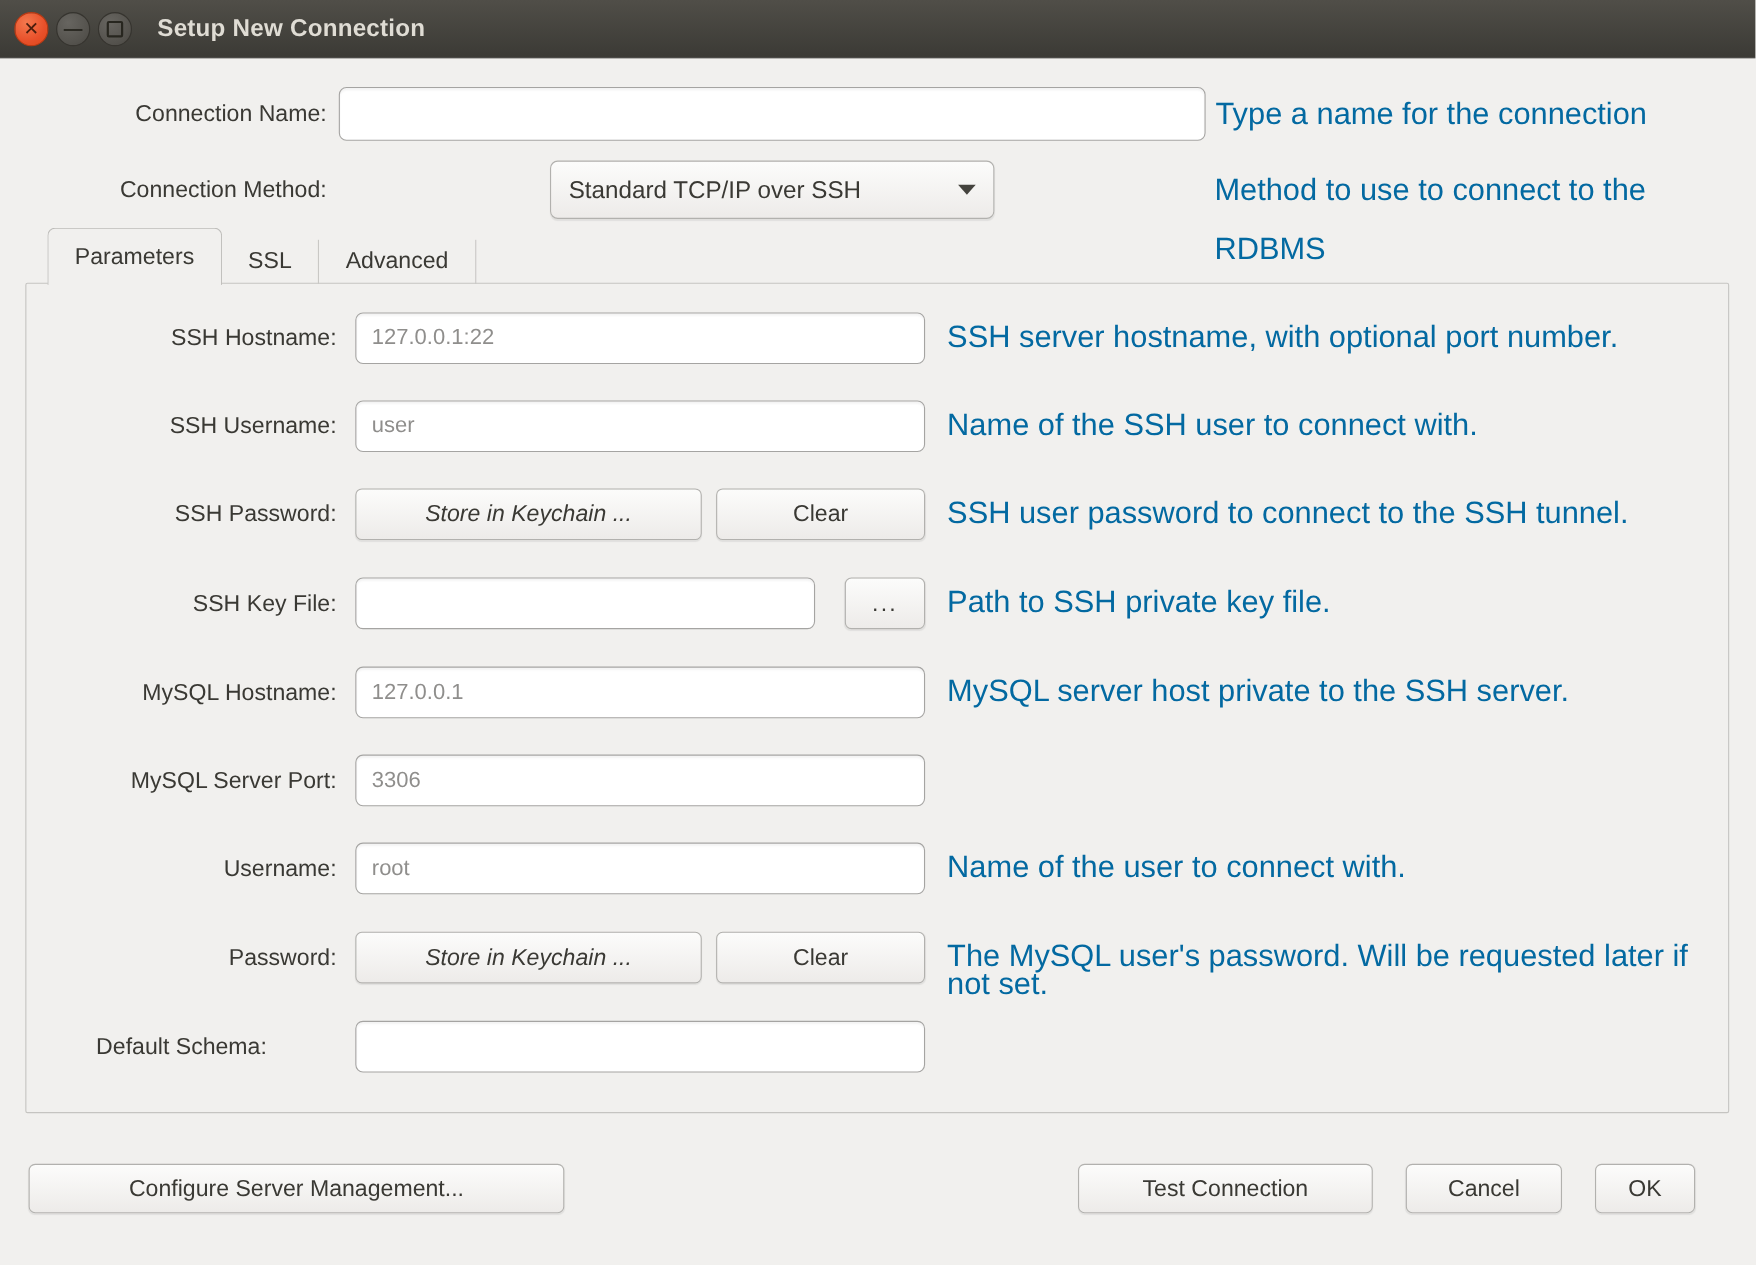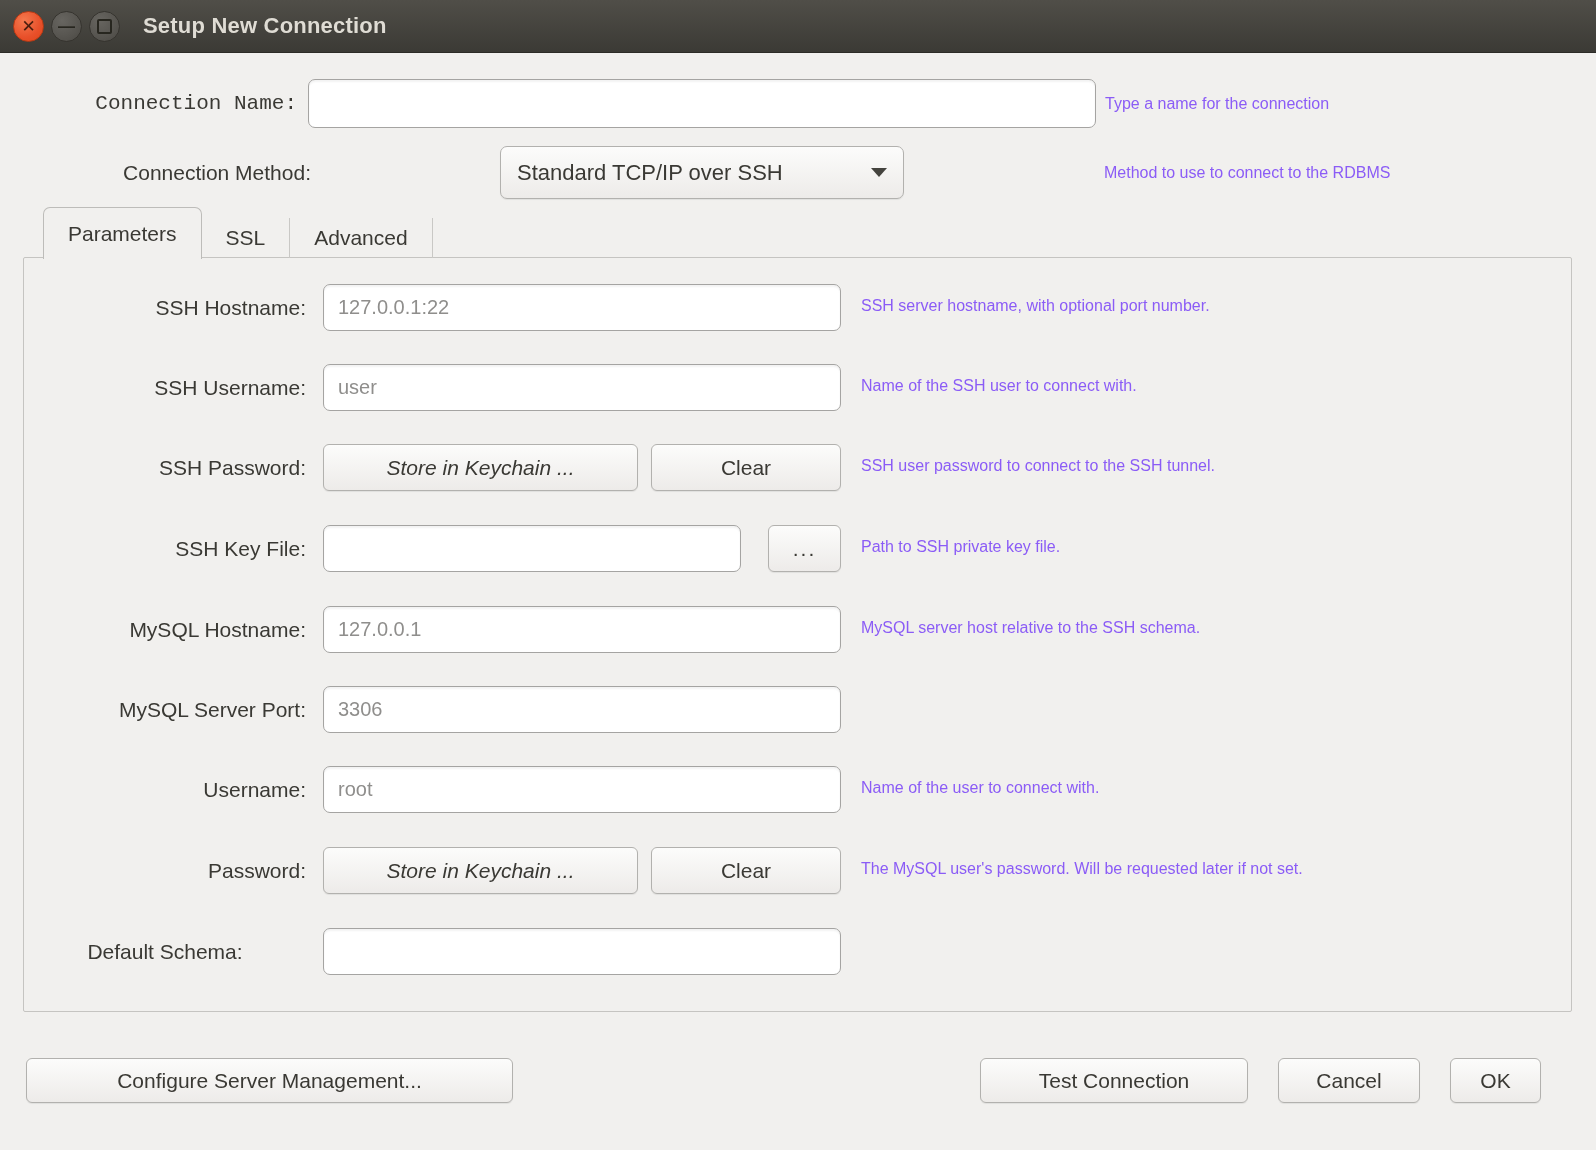--- a/index.html
+++ b/index.html
@@ -33,43 +33,43 @@
     background:radial-gradient(circle at 35% 30%,#676560,#55534e 65%,#494742);
     border:1px solid #36342f;color:#27261f;
   }
   .winbtn .sq{width:11px;height:11px;border:2px solid #27261f;border-radius:2px;}
   .win-title{
     margin-left:23px;font-size:22px;font-weight:bold;color:#dfdcd4;
     letter-spacing:.2px;
   }
   
   .ilabel{position:absolute;text-align:right;font-size:21px;color:#3a3934;}
-  .hint{position:absolute;font-size:16px;color:#8b5cf6;}
+  .hint{position:absolute;font-size:28px;color:#0369a1;}
   .tbox{
     position:absolute;box-sizing:border-box;
     background:#ffffff;border:1px solid #a5a4a2;border-radius:7px;
     box-shadow:inset 0 2px 2px rgba(0,0,0,0.05);
     font-family:"Liberation Sans","DejaVu Sans",sans-serif;
     font-size:20px;color:#3a3934;padding:0 14px;outline:none;
   }
   .tbox::placeholder{color:#8f8e8c;opacity:1;}
   .btn{
     position:absolute;box-sizing:border-box;
     background:linear-gradient(#fcfcfb,#edebe9);
     border:1px solid #b2b1ae;border-radius:6px;
     font-family:"Liberation Sans","DejaVu Sans",sans-serif;
     font-size:21px;color:#3a3934;
     display:flex;align-items:center;justify-content:center;
     box-shadow:0 1px 1px rgba(0,0,0,0.07);cursor:default;
   }
   
-  .lbl-conn-name{left:0;top:79px;width:297px;line-height:49px;font-family:Liberation Mono, monospace;}
+  .lbl-conn-name{left:0;top:79px;width:297px;line-height:49px;}
   .inp-conn-name{left:308px;top:79px;width:788px;height:49px;}
   .hint-conn-name{left:1105px;top:79px;line-height:49px;}
-  .lbl-conn-method{left:18px;top:146px;width:293px;line-height:53px;}
+  .lbl-conn-method{left:4px;top:146px;width:293px;line-height:53px;}
   .dd-conn-method{
     left:500px;top:146px;width:404px;height:53px;
     justify-content:space-between;padding:0 16px 0 16px;border-radius:7px;
   }
   .dd-conn-method .dd-text{font-size:22px;}
   .dd-arrow{
     width:0;height:0;border-left:8px solid transparent;border-right:8px solid transparent;
     border-top:9px solid #44433e;margin-left:12px;
   }
   .hint-conn-method{left:1104px;top:146px;line-height:53px;}
@@ -170,21 +170,21 @@
 
   <div class="ilabel r3">SSH Key File:</div>
   <input class="tbox fld-key r3" type="text" placeholder="" style="">
   <div class="btn btn-browse r3">
     <span>...</span>
   </div>
   <div class="hint r3">Path to SSH private key file.</div>
 
   <div class="ilabel r4">MySQL Hostname:</div>
   <input class="tbox fld r4" type="text" placeholder="127.0.0.1" style="">
-  <div class="hint r4">MySQL server host relative to the SSH schema.</div>
+  <div class="hint r4">MySQL server host private to the SSH server.</div>
 
   <div class="ilabel r5">MySQL Server Port:</div>
   <input class="tbox fld r5" type="text" placeholder="3306" style="">
 
   <div class="ilabel r6">Username:</div>
   <input class="tbox fld r6" type="text" placeholder="root" style="">
   <div class="hint r6">Name of the user to connect with.</div>
 
   <div class="ilabel r7">Password:</div>
   <div class="btn btn-keychain r7">

